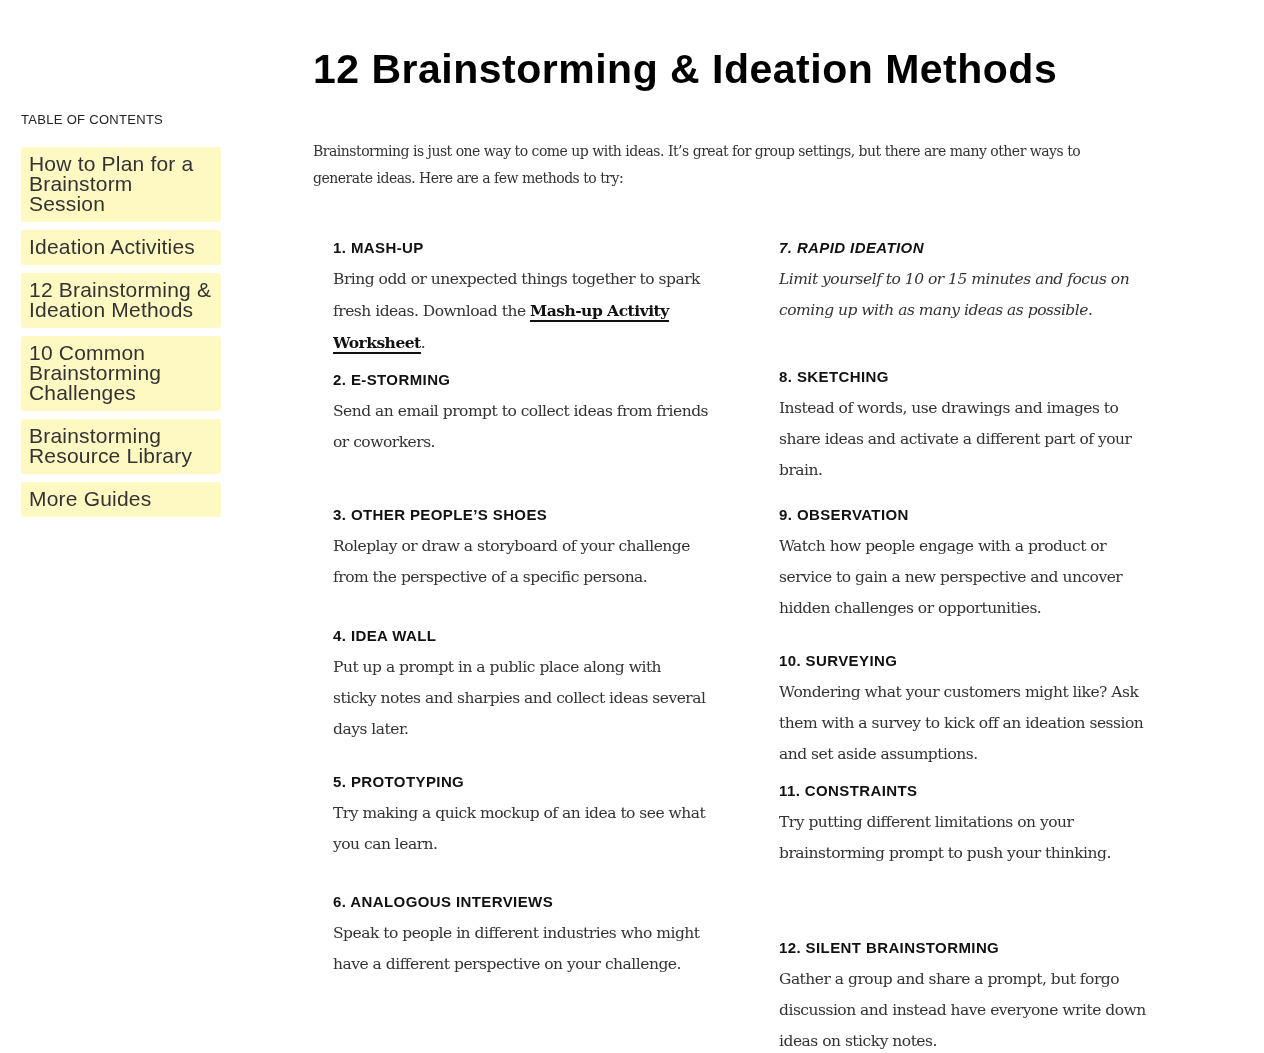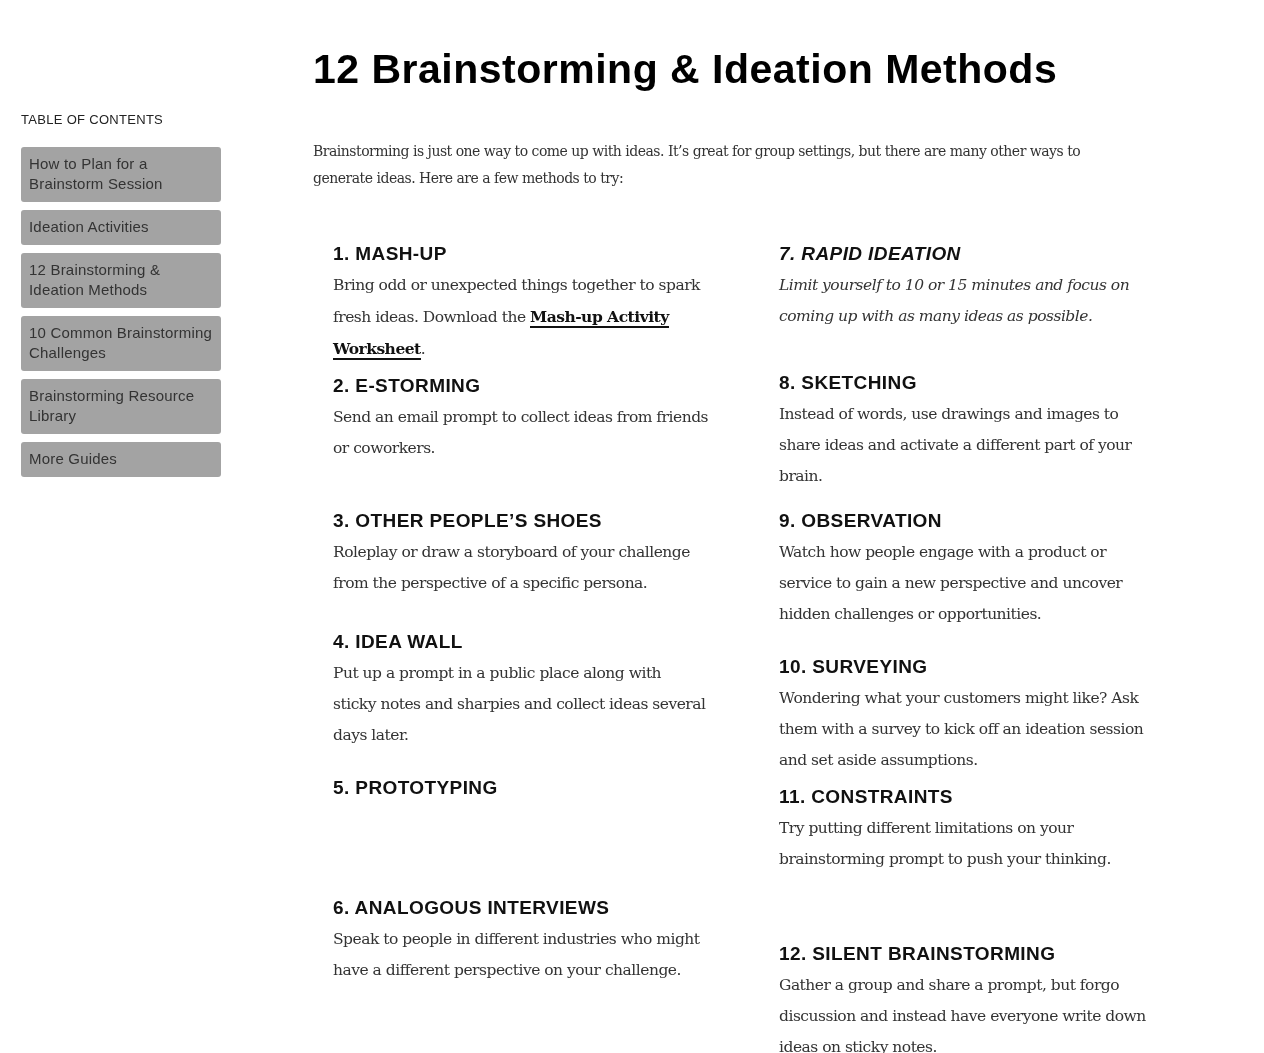--- a/index.html
+++ b/index.html
@@ -29,26 +29,26 @@
       color: #222222;
       margin: 0 0 19px 0;
       line-height: 16px;
     }
     .toc-list {
       list-style: none;
       margin: 0;
       padding: 0;
     }
     .toc-item {
-      background: #a3a3a3;
+      background: #fef9c3;
       border-radius: 3px;
       padding: 7px 8px 8px 8px;
       margin-bottom: 8px;
       font-family: "Liberation Sans", "DejaVu Sans", sans-serif;
-      font-size: 15px;
+      font-size: 21px;
       line-height: 20px;
       color: #333333;
       cursor: pointer;
       letter-spacing: 0.2px;
     }
 
     
     .main {
       position: absolute;
       left: 313px;
@@ -87,25 +87,25 @@
     .col-left { left: 0; }
     .col-right { left: 446px; }
     .method {
       position: absolute;
       left: 0;
       width: 375px;
     }
     .method-title {
       font-family: "Liberation Sans", "DejaVu Sans", sans-serif;
       font-weight: bold;
-      font-size: 19px;
+      font-size: 15px;
       letter-spacing: 0.4px;
       color: #111111;
       line-height: 16px;
-      margin: 18px 0 8px 0;
+      margin: 12px 0 8px 0;
     }
     .method-desc {
       font-family: "DejaVu Serif", "Liberation Serif", serif;
       font-size: 15.5px;
       line-height: 31px;
       color: #333333;
       margin: 0;
       letter-spacing: -0.5px;
     }
     .method-desc a {
@@ -147,20 +147,21 @@
       <div class="method" style="top:267px;">
         <div class="method-title">3. OTHER PEOPLE’S SHOES</div>
         <p class="method-desc">Roleplay or draw a storyboard of your challenge from the perspective of a specific persona.</p>
       </div>
       <div class="method" style="top:388px;">
         <div class="method-title">4. IDEA WALL</div>
         <p class="method-desc">Put up a prompt in a public place along with sticky notes and sharpies and collect ideas several days later.</p>
       </div>
       <div class="method" style="top:534px;">
         <div class="method-title">5. PROTOTYPING</div>
+        <p class="method-desc">Try making a quick mockup of an idea to see what you can learn.</p>
       </div>
       <div class="method" style="top:654px;">
         <div class="method-title">6. ANALOGOUS INTERVIEWS</div>
         <p class="method-desc">Speak to people in different industries who might have a different perspective on your challenge.</p>
       </div>
     </div>
 
     <div class="col col-right">
       <div class="method" style="top:0px;font-style:italic;">
         <div class="method-title">7. RAPID IDEATION</div>

